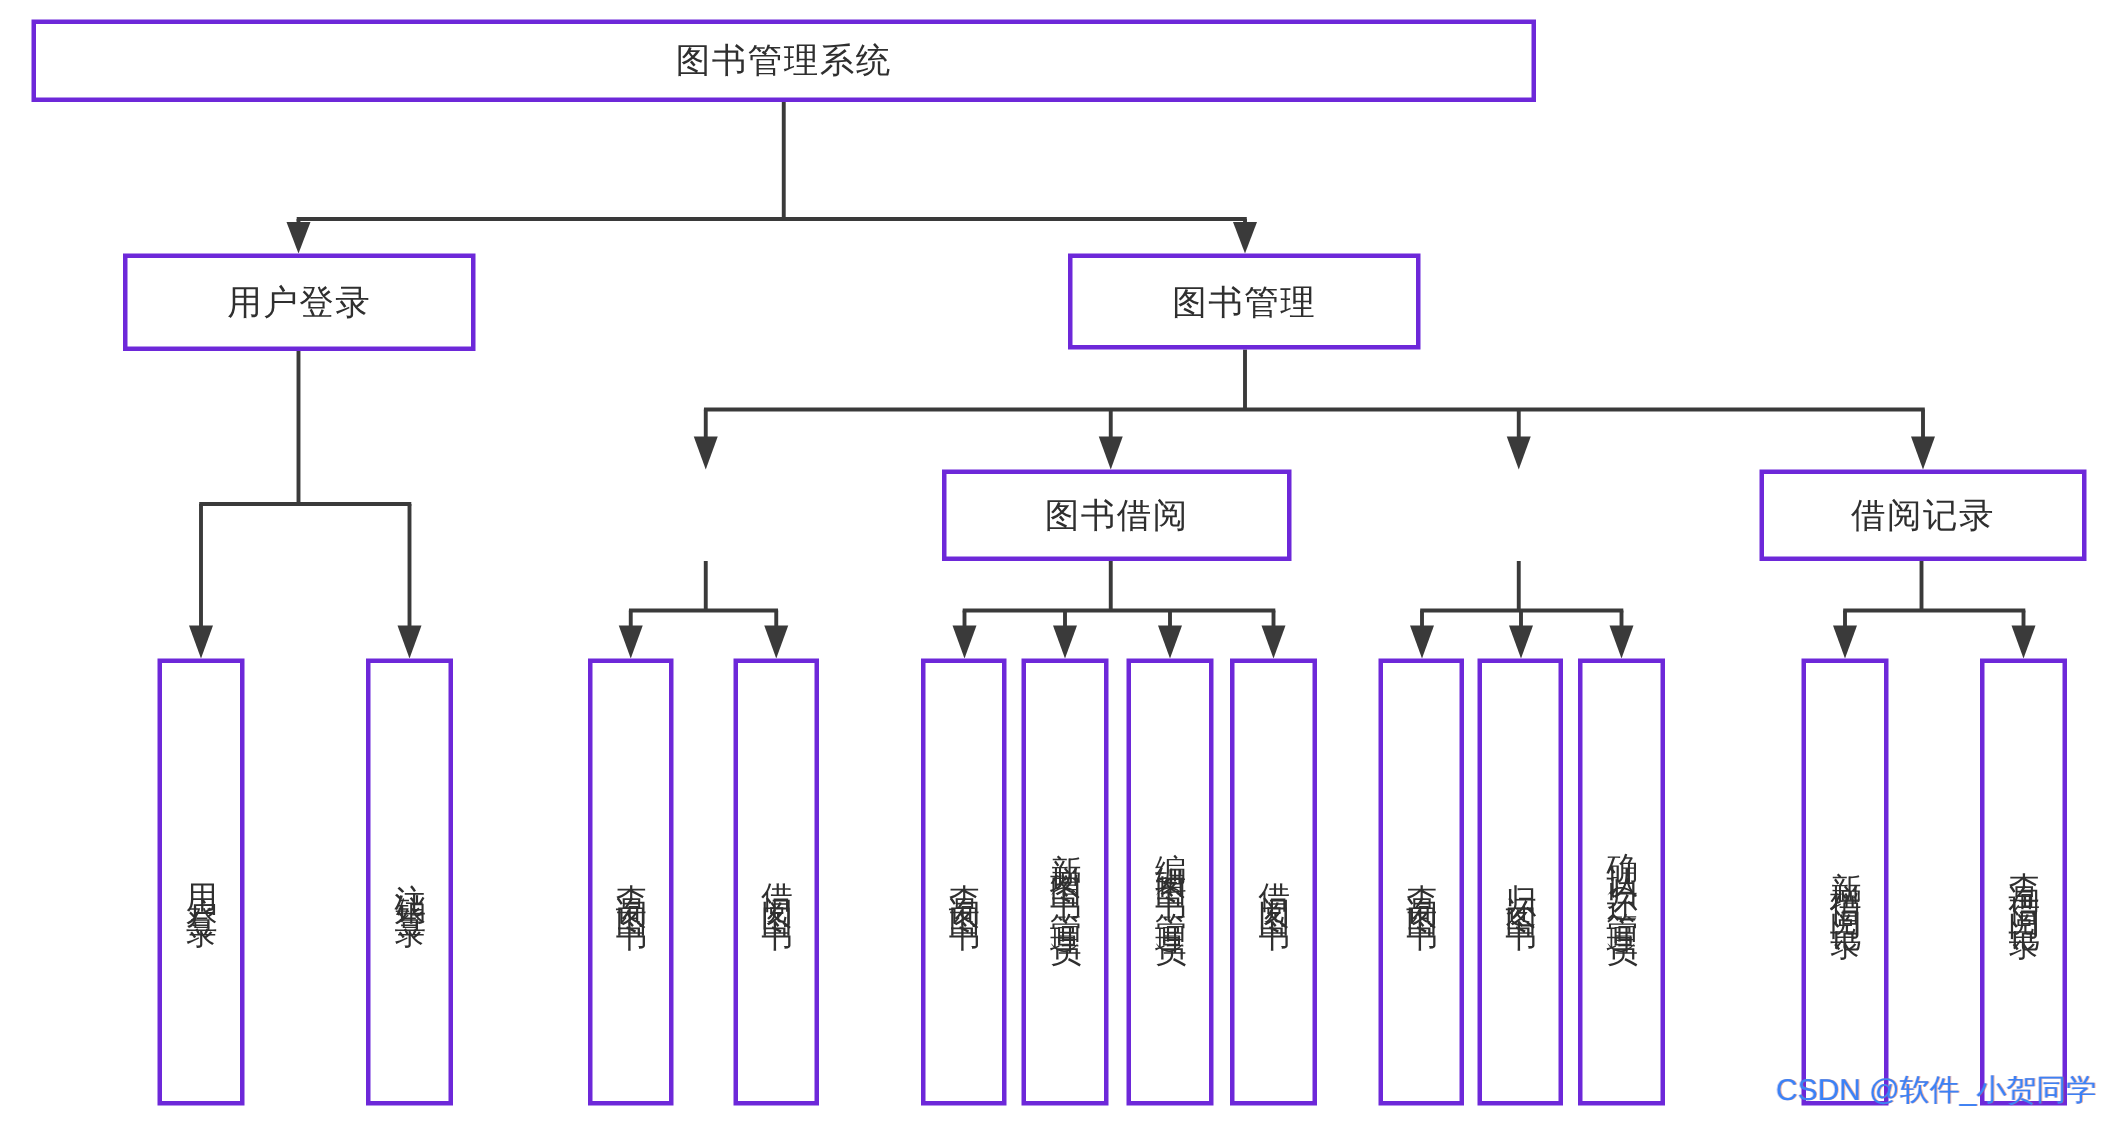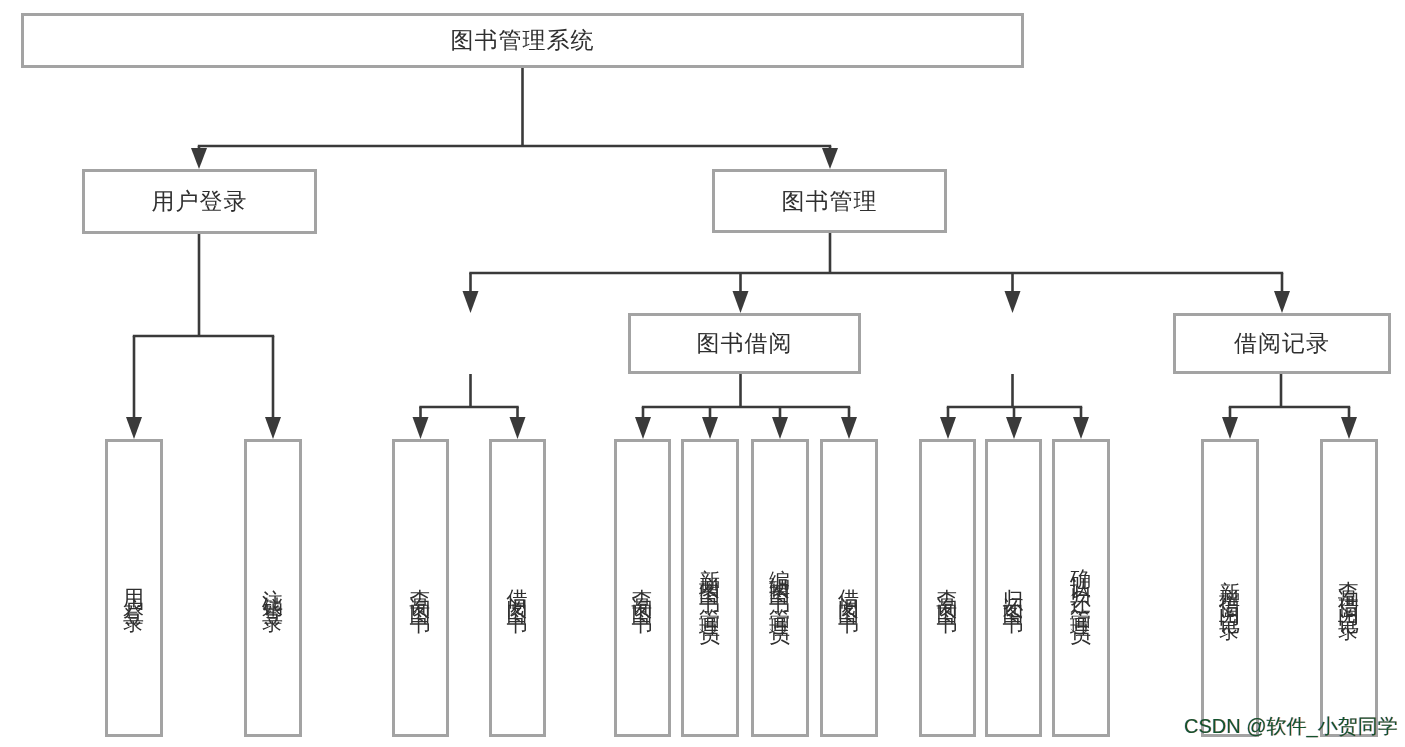--- a/index.html
+++ b/index.html
@@ -9,41 +9,41 @@
     background:#ffffff;
     font-family:"Liberation Sans",sans-serif;
     overflow:hidden;
   }
   #edges{position:absolute;left:0;top:0;z-index:1;}
   .box{
     position:absolute;
     z-index:2;
     box-sizing:border-box;
     background:#ffffff;
-    border:3px solid #a3a3a3;
+    border:3px solid #6d28d9;
     display:flex;
     align-items:center;
     justify-content:center;
     color:#2f2f2f;
   }
   .h-label{font-size:23px;letter-spacing:1px;white-space:nowrap;}
   .v-label{
     writing-mode:vertical-rl;
     text-orientation:mixed;
     font-size:21px;
     letter-spacing:8px;
     line-height:1;
     white-space:nowrap;
   }
   #watermark{
     position:absolute;
     z-index:3;
     left:1184px;top:713px;
     font-size:20px;
-    color:#14532d;
+    color:#3b82f6;
     white-space:nowrap;
     text-shadow:0.6px 0 0 rgba(220,90,60,0.45), -0.6px 0 0 rgba(90,110,220,0.35);
   }
 </style>
 </head>
 <body>
 
 <div id="stage">
 
   <svg id="edges" width="1405" height="747" viewBox="0 0 1405 747">

